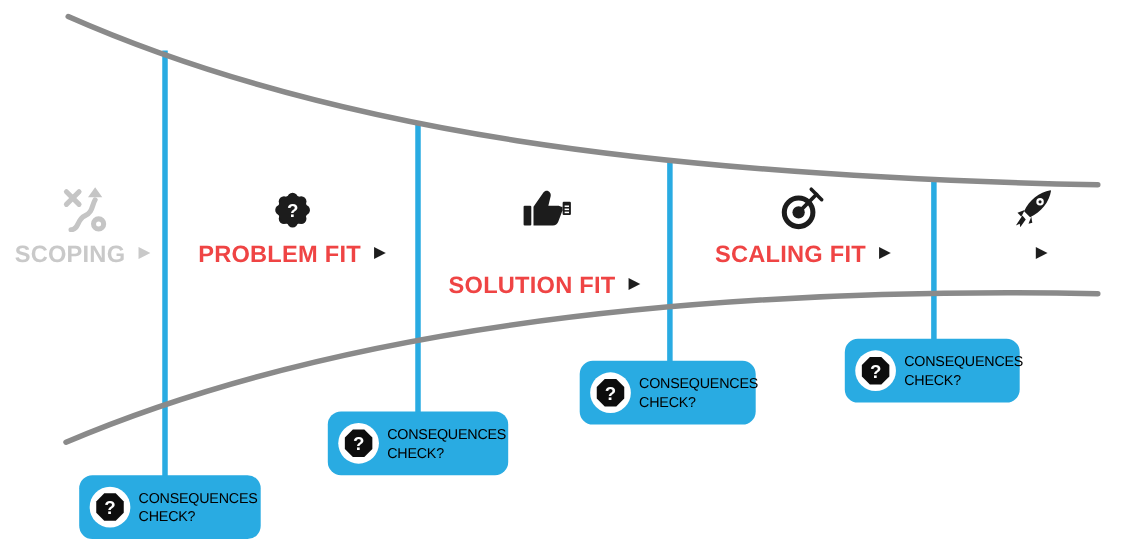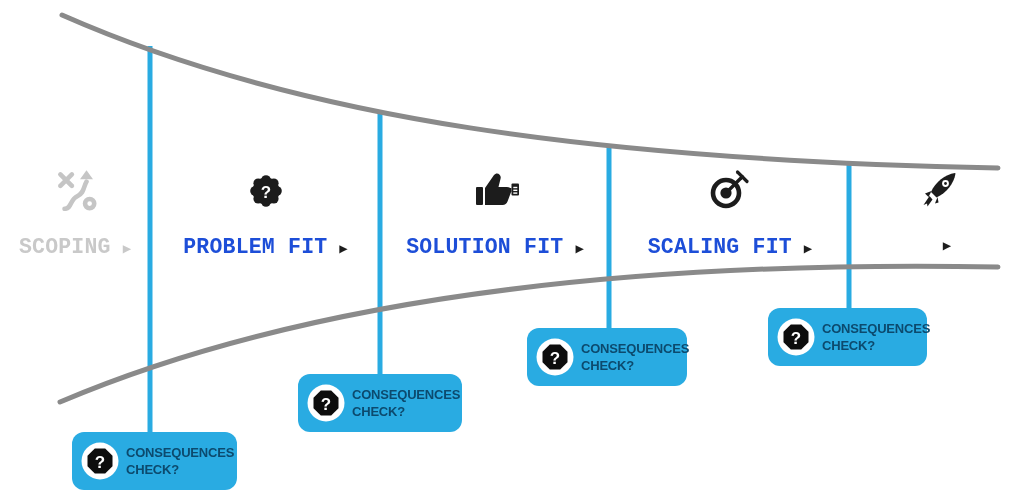--- a/index.html
+++ b/index.html
@@ -5,39 +5,39 @@
   html,body{margin:0;padding:0;background:#ffffff;}
   .canvas{
     position:relative;width:1024px;height:502px;overflow:hidden;background:#ffffff;
     font-family:"Liberation Sans","DejaVu Sans",sans-serif;
   }
   .layer{position:absolute;left:0;top:0;width:1024px;height:502px;}
 
   
   .stage{position:absolute;top:169px;display:flex;flex-direction:column;align-items:center;}
   .stage-icon{height:42px;display:block;}
-  .stage-label-row{display:flex;align-items:center;margin-top:24px;font-family:Liberation Mono, monospace;}
-  .stage-label{font-size:21.5px;font-weight:700;color:#1d4ed8;white-space:nowrap;letter-spacing:0.2px;}
+  .stage-label-row{display:flex;align-items:flex-start;margin-top:8px;}
+  .stage-label{font-size:21.5px;font-weight:700;color:#ef4444;white-space:nowrap;letter-spacing:0.2px;}
   .stage-arrow{font-size:14px;color:#1d1d1d;margin-left:12px;padding-top:2px;}
   .stage.inactive .stage-label,.stage.inactive .stage-arrow{color:#c9c9c9;}
 
   #stage-scoping{left:0;width:150px;}
   #stage-problem{left:150px;width:231px;}
-  #stage-solution{left:381px;width:228px;}
+  #stage-solution{left:381px;width:228px;gap:28px;}
   #stage-market{left:609px;width:242px;}
   #stage-scaling{left:858px;width:166px;}
 
   
   .check-badge{
     position:absolute;background:#29ABE2;border-radius:12px;
     display:flex;align-items:center;box-sizing:border-box;padding:0 8px 0 9px;
   }
   .badge-icon{width:38px;height:38px;flex-shrink:0;margin-right:7px;display:block;}
   .badge-label{
-    color:#0c4a6e;font-weight:700;font-size:13px;line-height:1.32;
+    color:#000000;font-weight:400;font-size:13px;line-height:1.32;
     letter-spacing:-0.2px;width:108px;
   }
   #badge-1{left:72px;top:432px;width:165px;height:58px;}
   #badge-2{left:298px;top:374px;width:164px;height:58px;}
   #badge-3{left:527px;top:328px;width:160px;height:58px;}
   #badge-4{left:768px;top:308px;width:159px;height:58px;}
 </style>
 </head>
 <body>
 

